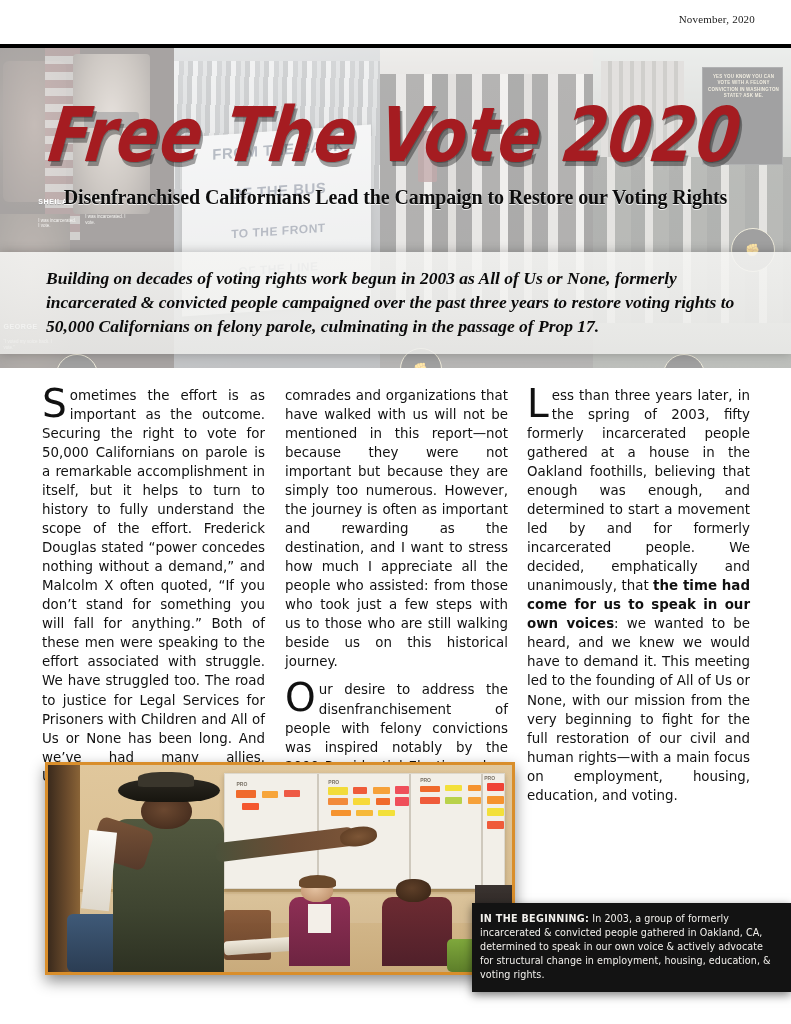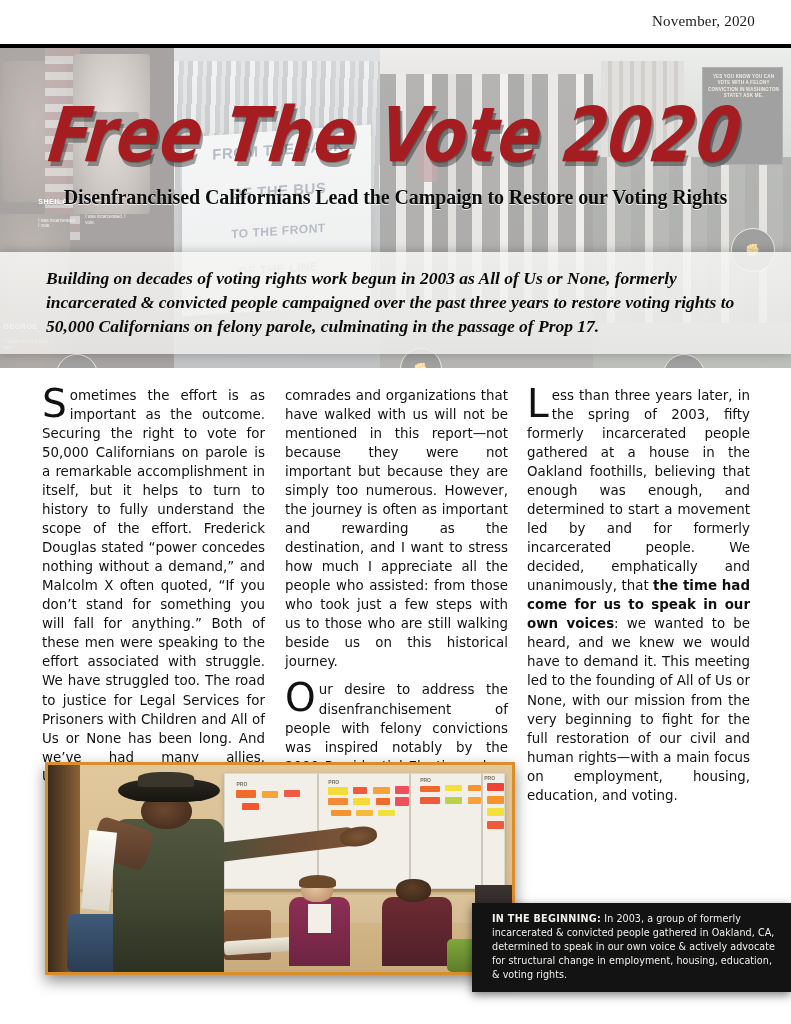--- a/index.html
+++ b/index.html
@@ -12,21 +12,21 @@
   }
 
   
   .datebar{
     position:absolute;left:0;top:0;width:791px;height:44px;
     background:#ffffff;
   }
   .datebar .date{
     position:absolute;right:36px;top:13px;
     font-family:"Liberation Serif", serif;
-    font-size:15px;color:#1b1b1b;letter-spacing:.2px;
+    font-size:11px;color:#1b1b1b;letter-spacing:.2px;
   }
 
   
   .masthead{
     position:absolute;left:0;top:44px;width:791px;height:324px;
     background:#0a0a0a;
     overflow:hidden;
     border-top:4px solid #000;
     box-sizing:border-box;
   }
@@ -243,21 +243,21 @@
     background:linear-gradient(180deg,#3f5a78 0%,#2b3d53 100%);border-radius:6px;}
   .ph-green{position:absolute;left:86%;top:84%;width:11%;height:16%;
     background:linear-gradient(180deg,#7fa83c 0%,#5d7e2a 100%);border-radius:5px;}
   .ph-darkfig{position:absolute;right:0%;top:58%;width:8%;height:30%;
     background:linear-gradient(180deg,#3a3330,#211c1a);}
 
   
   .caption{
     position:absolute;left:472px;top:903px;width:319px;
     background:#131313;
-    padding:9px 12px 10px 20px;
+    padding:9px 12px 10px 8px;
     box-sizing:border-box;
     box-shadow:0 3px 9px rgba(0,0,0,.5);
   }
   .caption p{
     margin:0;
     font-family:"DejaVu Sans", sans-serif;
     font-size:9.6px;line-height:1.47;color:#f2f0ec;
     letter-spacing:.05px;
   }
   .caption .lead{font-weight:700;letter-spacing:.3px;}

